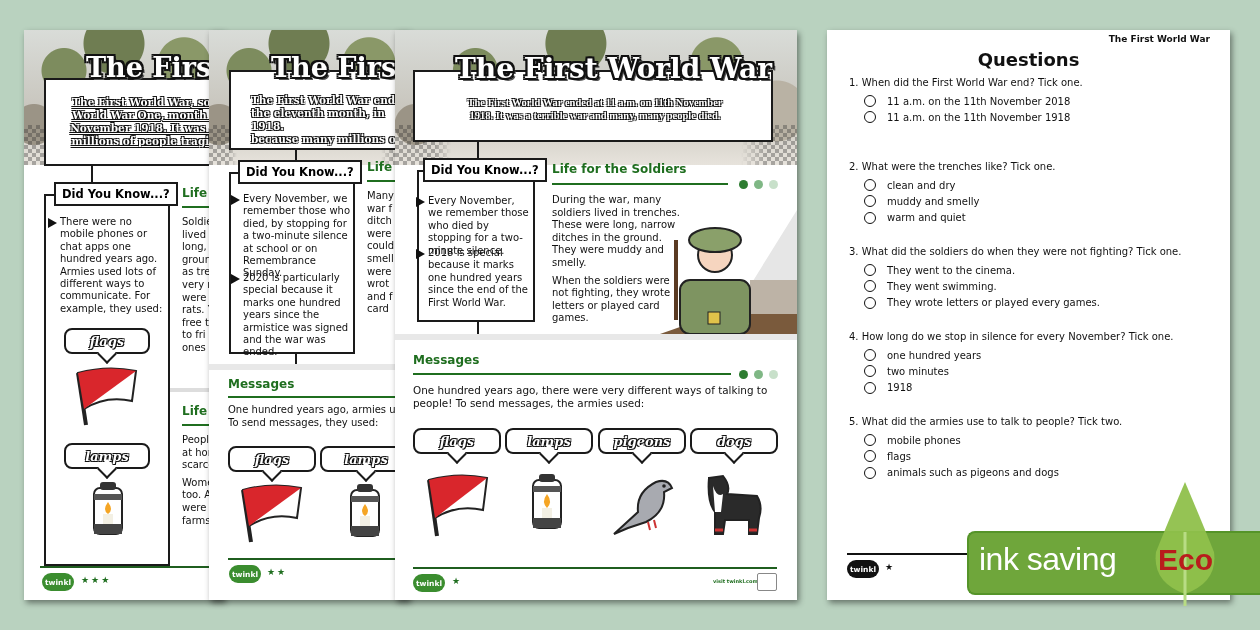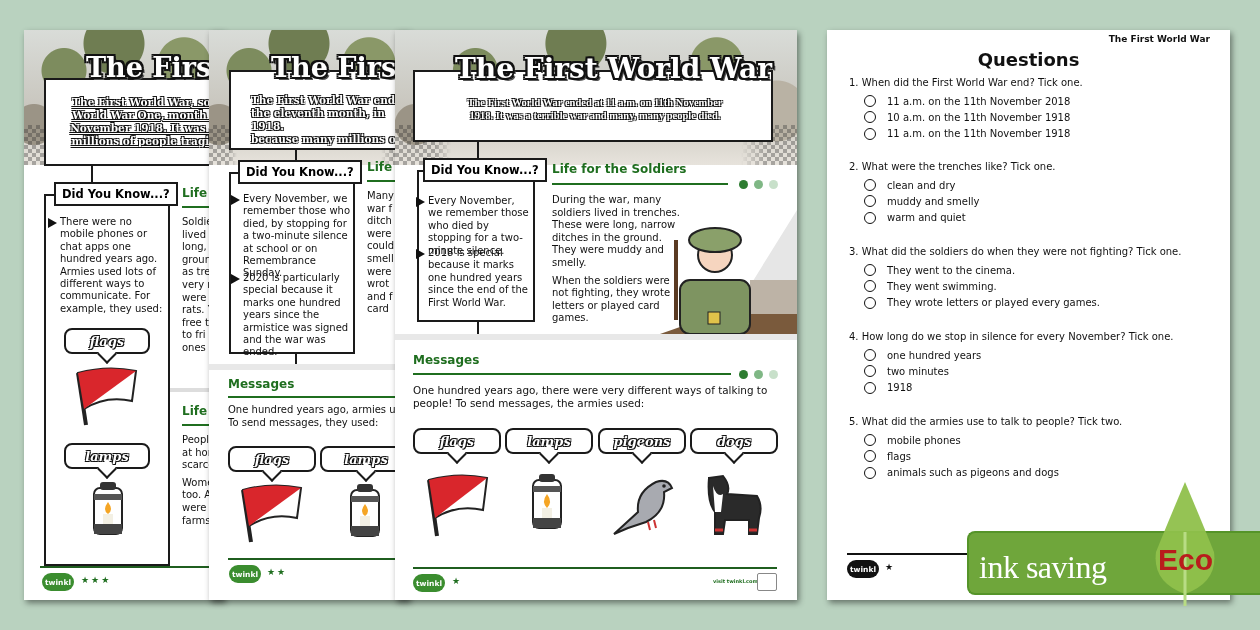--- a/index.html
+++ b/index.html
@@ -108,21 +108,21 @@
   .option { display: flex; align-items: center; height: 16.3px; margin-left: 15px; }
   .radio {
     width: 12px; height: 12px; border: 1.5px solid #111; border-radius: 50%;
     margin-right: 11px; flex: none; background: #fff;
   }
   .eco {
     position: absolute; left: 967px; top: 531px; width: 293px; height: 64px;
     background: #6fa63b; border: 2px solid #559429; border-radius: 8px 0 0 8px; border-right: none;
   }
   .eco-text {
-    position: absolute; left: 10px; top: 16px; color: #fff; font-family: Liberation Serif, serif;
+    position: absolute; left: 10px; top: 8px; color: #fff; font-family: Liberation Sans, sans-serif;
     font-size: 32px; letter-spacing: -0.5px;
   }
   .eco-leaf {
     position: absolute; left: 1152px; top: 482px; width: 66px; height: 124px;
   }
   .eco-label {
     position: absolute; left: 1158px; top: 543px; color: #b91c1c; font-weight: bold;
     font-family: "Liberation Sans", sans-serif; font-size: 30px;
   }
 </style>
@@ -341,24 +341,20 @@
   <div class="q-title">Questions</div>
 
   <div class="question" style="top:47px;">
     <div class="qtext">1.  When did the First World War end? Tick one.</div>
     <div class="option">
         <span class="radio"></span>
         <span>11 a.m. on the 11th November 2018</span>
       </div>
     <div class="option">
         <span class="radio"></span>
-        <span>10 a.m. on the 11th November 1918</span>
-      </div>
-    <div class="option">
-        <span class="radio"></span>
         <span>11 a.m. on the 11th November 1918</span>
       </div>
   </div>
 
   <div class="question" style="top:131px;">
     <div class="qtext">2.  What were the trenches like? Tick one.</div>
     <div class="option">
         <span class="radio"></span>
         <span>clean and dry</span>
       </div>

